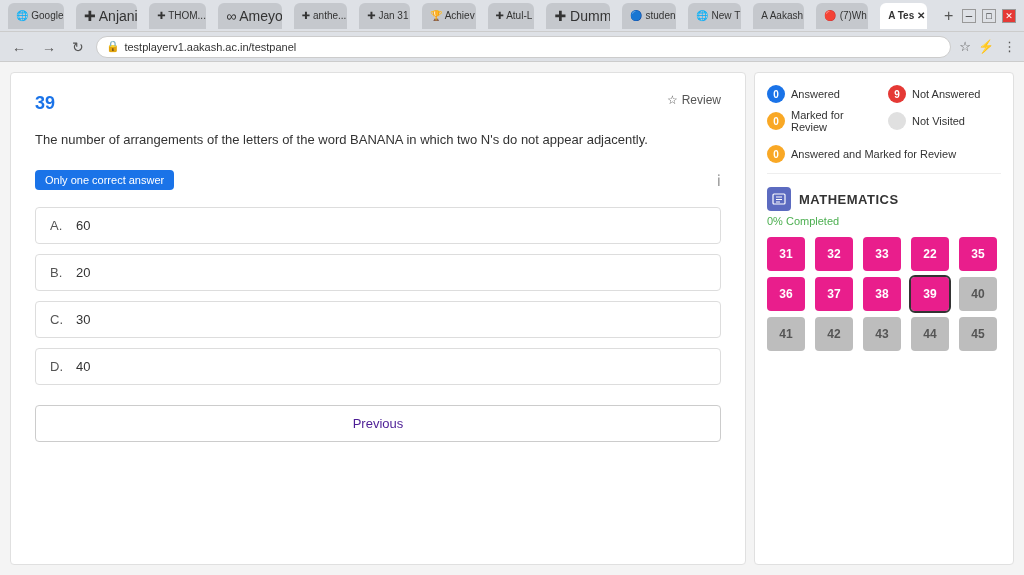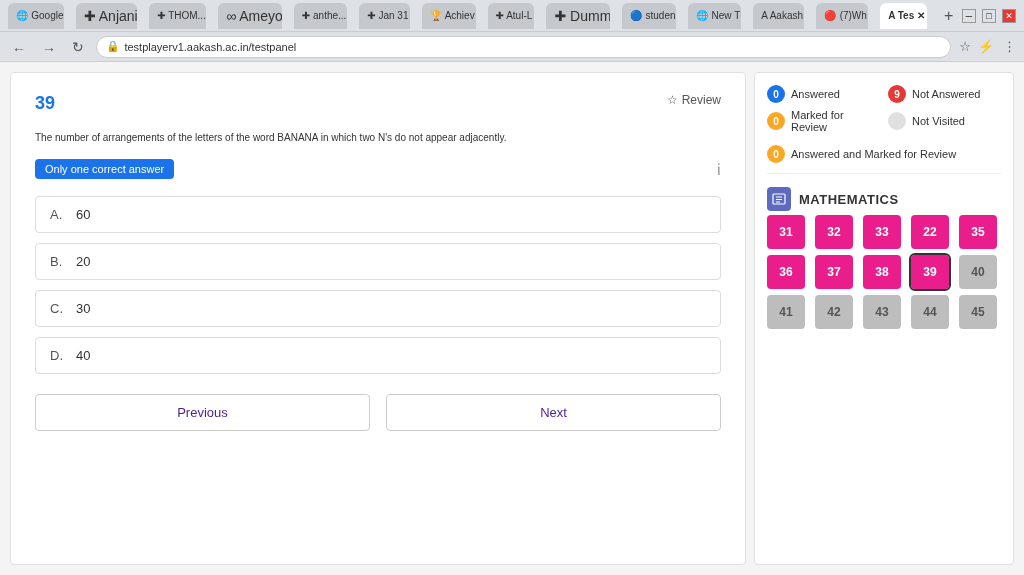--- a/index.html
+++ b/index.html
@@ -119,24 +119,24 @@
       align-items: center;
       gap: 4px;
       color: #555;
       font-size: 12px;
       cursor: pointer;
       background: none;
       border: none;
     }
 
     .question-text {
-      font-size: 10px;
+      font-size: 13px;
       color: #333;
       line-height: 1.6;
-      margin-bottom: 12px;
+      margin-bottom: 18px;
     }
 
     .answer-type-badge {
       background: #1a73e8;
       color: #fff;
       border-radius: 4px;
       padding: 4px 10px;
       font-size: 11px;
       display: inline-block;
     }
@@ -345,21 +345,20 @@
       <span class="option-label">C.</span>
       <span>30</span>
     </div>
     <div class="option-row">
       <span class="option-label">D.</span>
       <span>40</span>
     </div>
 
     <div class="bottom-nav">
       <button class="nav-button">Previous</button>
-      <button class="nav-button">Next</button>
     </div>
   </div>
 
   <div class="right-sidebar">
 
     <div class="legend">
       <div class="legend-item">
         <div class="legend-dot dot-answered">0</div>
         <span>Answered</span>
       </div>
@@ -387,20 +386,21 @@
       <div class="subject-icon">
         <svg width="16" height="16" viewBox="0 0 16 16" fill="none">
           <rect x="2" y="3" width="12" height="10" rx="1" stroke="#fff" stroke-width="1.2" fill="none"></rect>
           <line x1="5" y1="6" x2="11" y2="6" stroke="#fff" stroke-width="1"></line>
           <line x1="5" y1="8.5" x2="11" y2="8.5" stroke="#fff" stroke-width="1"></line>
           <line x1="5" y1="11" x2="9" y2="11" stroke="#fff" stroke-width="1"></line>
         </svg>
       </div>
       <span class="subject-name">MATHEMATICS</span>
     </div>
+    <div class="completed-pct">0% Completed</div>
 
     <div class="question-grid" id="q-grid">
         <button class="q-btn pink">31</button>
         <button class="q-btn pink">32</button>
         <button class="q-btn pink">33</button>
         <button class="q-btn pink">22</button>
         <button class="q-btn pink">35</button>
         <button class="q-btn pink">36</button>
         <button class="q-btn pink">37</button>
         <button class="q-btn pink">38</button>

